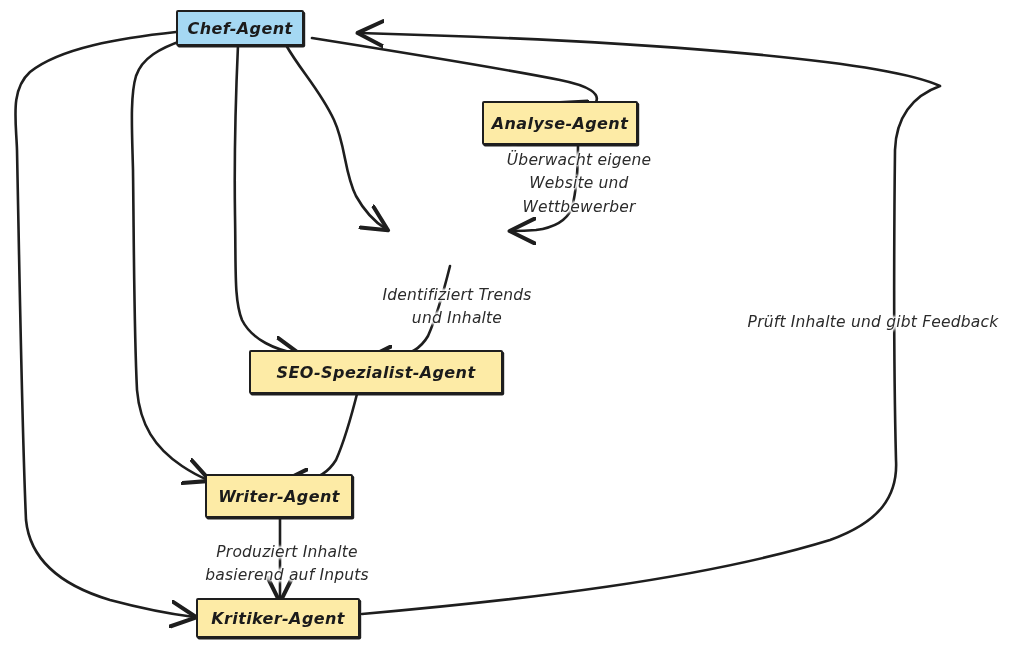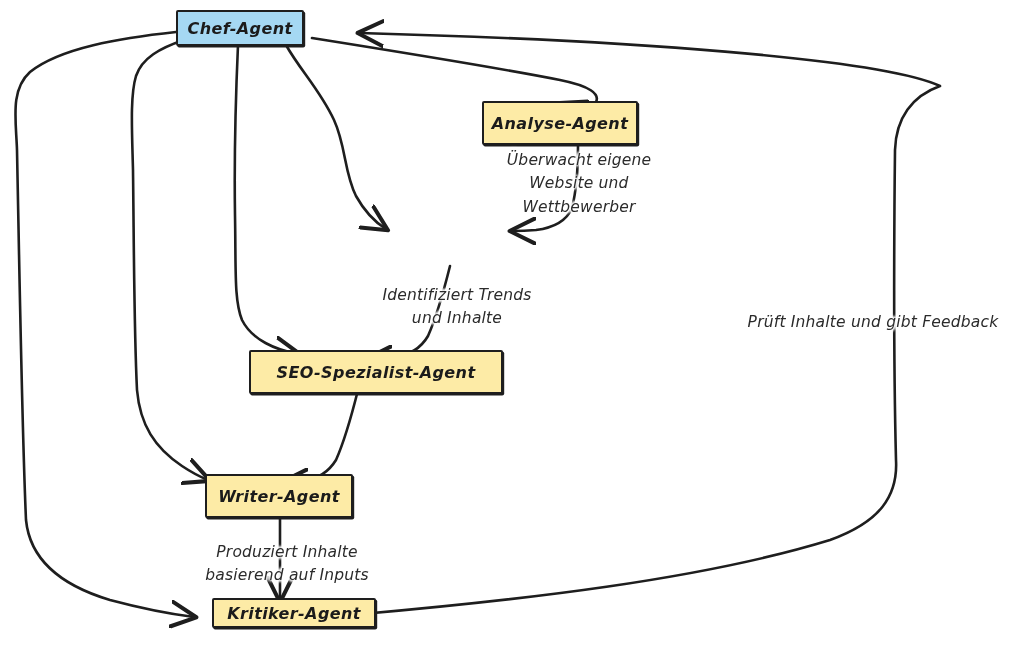--- a/index.html
+++ b/index.html
@@ -82,21 +82,21 @@
 
 
   <div class="node yellow" style="left:249px;top:350px;width:254px;height:44px;">
     <span>SEO-Spezialist-Agent</span>
   </div>
 
   <div class="node yellow" style="left:205px;top:474px;width:148px;height:44px;">
     <span>Writer-Agent</span>
   </div>
 
-  <div class="node yellow" style="left:212px;top:598px;width:164px;height:30px;">
+  <div class="node yellow" style="left:196px;top:598px;width:164px;height:40px;">
     <span>Kritiker-Agent</span>
   </div>
 
   <div class="edge-label halo" style="left:479px;top:149px;width:200px;">Überwacht eigene
 Website und
 Wettbewerber</div>
 
   <div class="edge-label halo" style="left:355px;top:284px;width:204px;">Identifiziert Trends
 und Inhalte</div>
 

